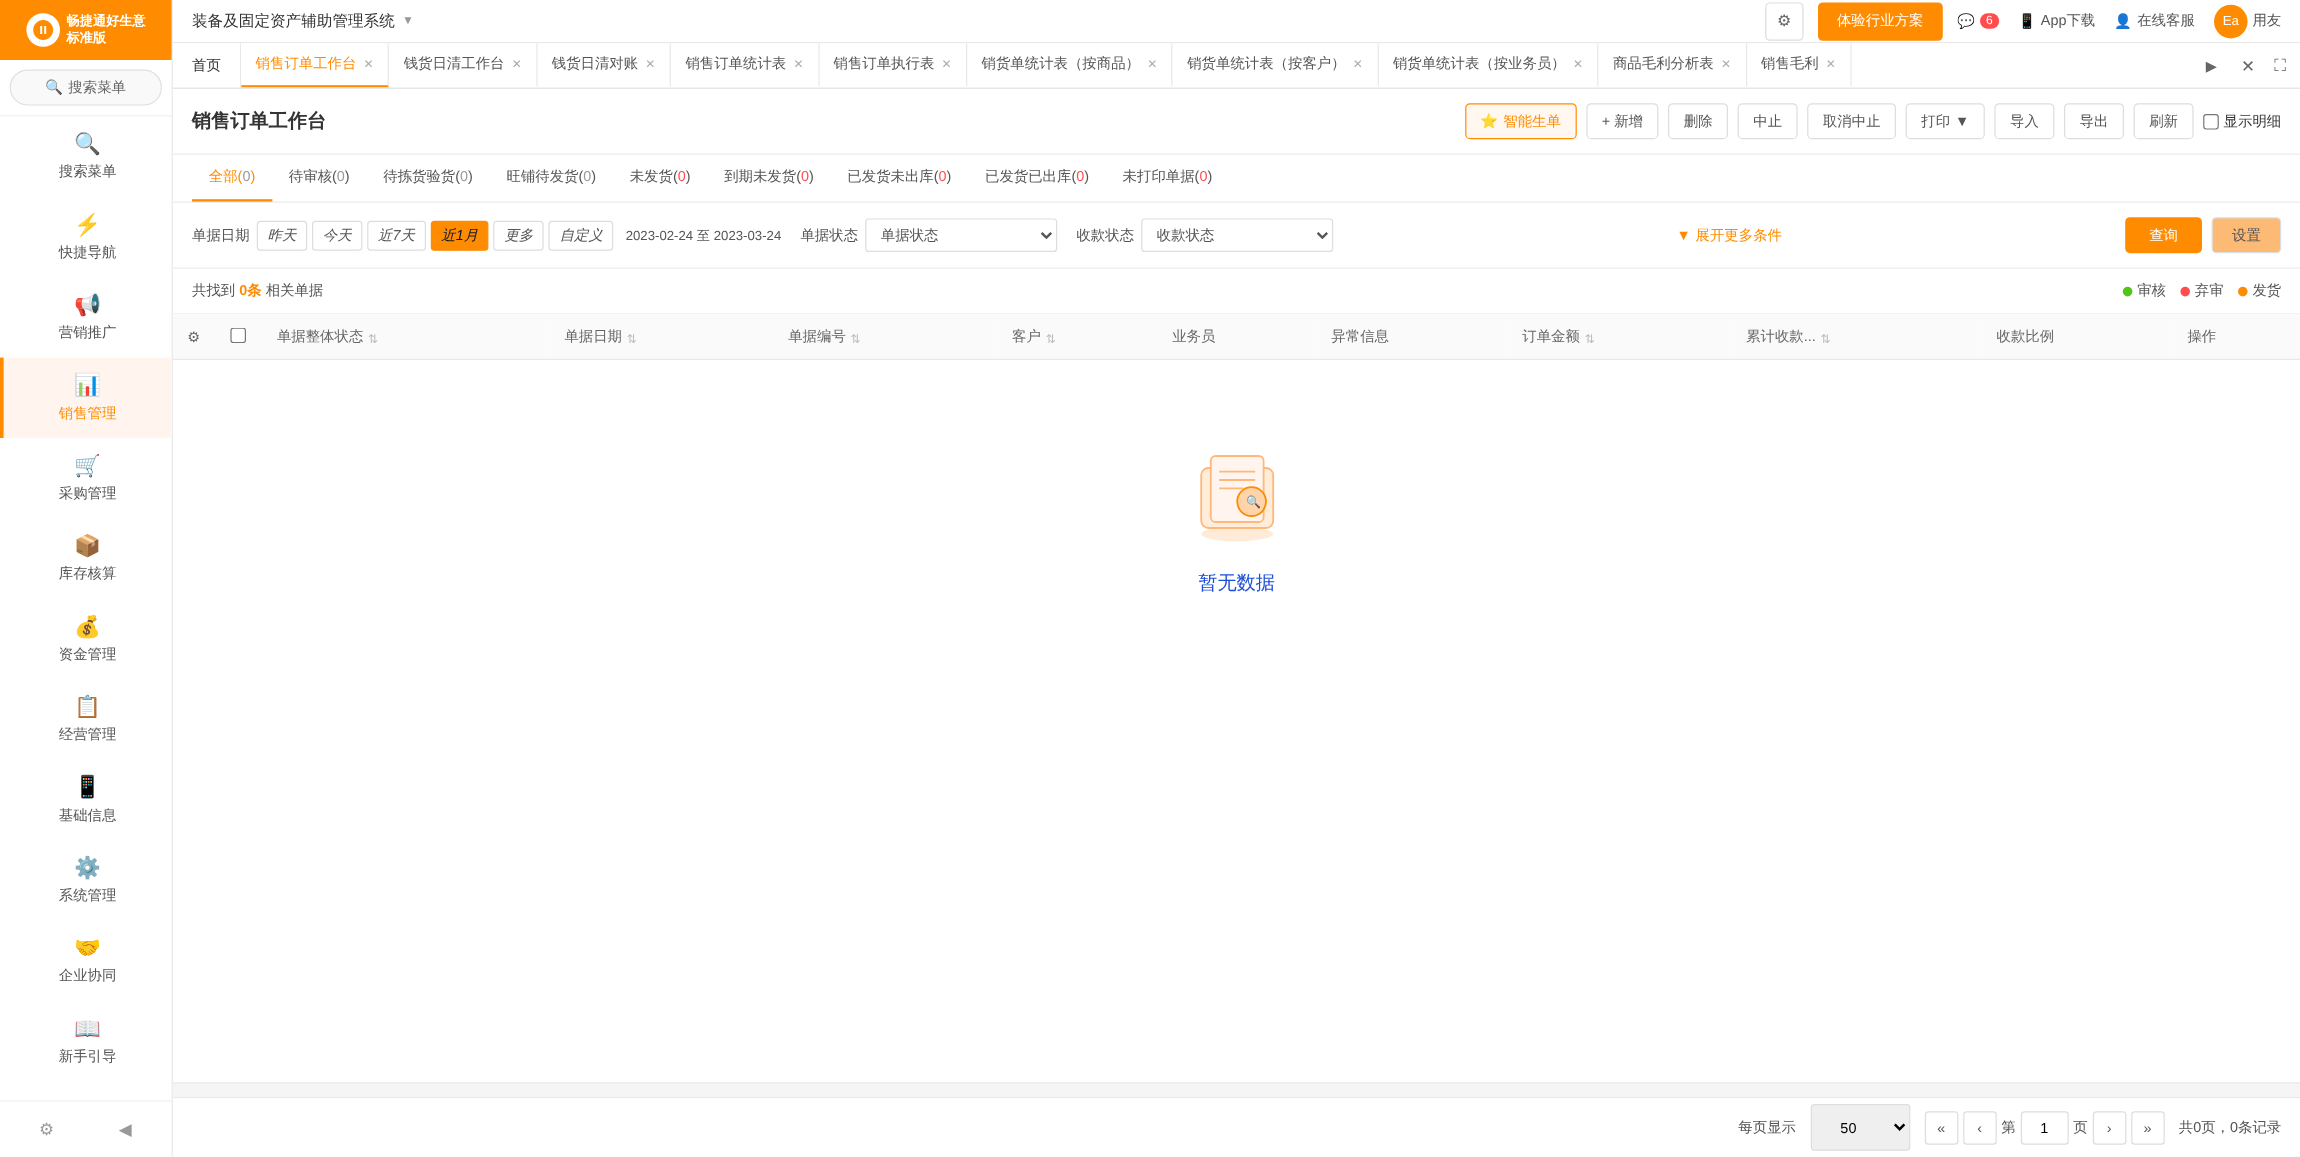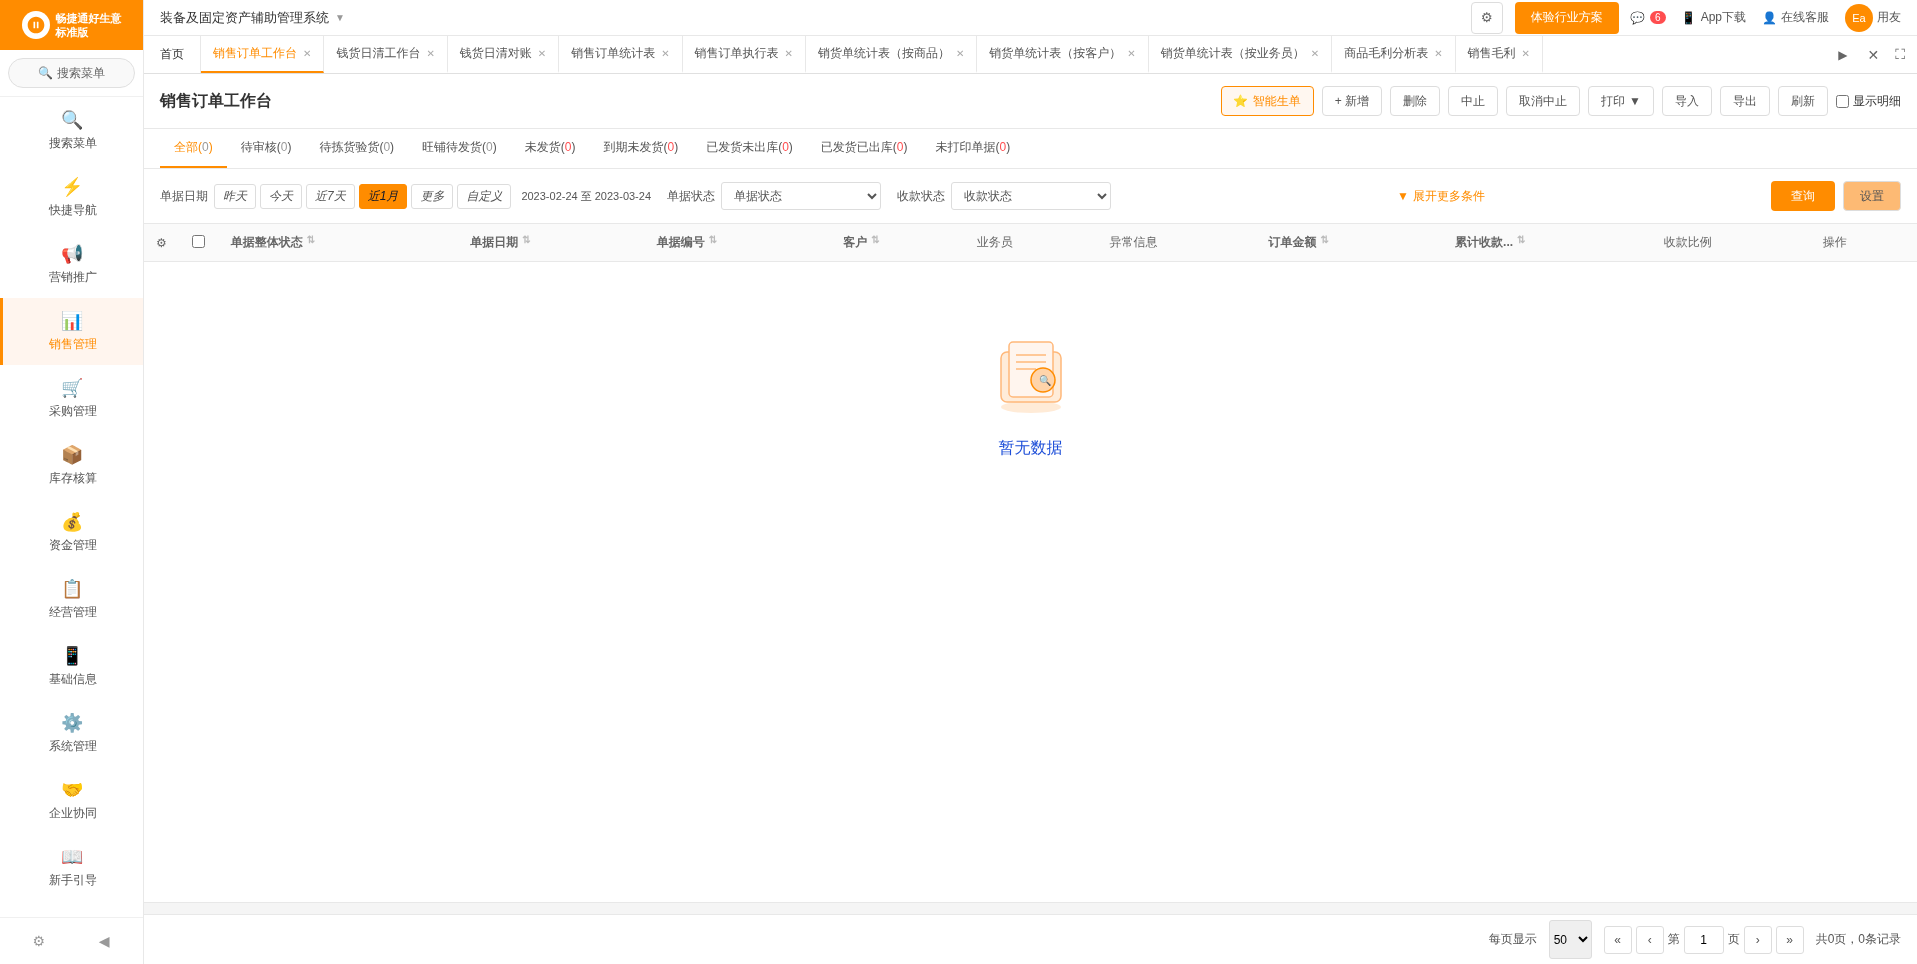--- a/index.html
+++ b/index.html
@@ -78,33 +78,33 @@
     .bulk-action-btn { display: flex; align-items: center; gap: 4px; color: #555; font-size: 12px; cursor: pointer; }
     .bulk-action-btn .dot { width: 8px; height: 8px; border-radius: 50%; display: inline-block; }
     .dot-review { background: #52c41a; }
     .dot-cancel { background: #ff4d4f; }
     .dot-ship { background: #ff8c00; }
 
     
     .table-wrapper { flex: 1; overflow: auto; }
     table { width: 100%; border-collapse: collapse; }
     thead th { background: #fafafa; border-bottom: 1px solid #e8e8e8; padding: 10px 12px; font-size: 12px; color: #666; font-weight: normal; white-space: nowrap; text-align: left; }
-    .th-sortable { cursor: pointer; display: flex; align-items: flex-start; gap: 4px; font-weight: bold; }
+    .th-sortable { cursor: pointer; display: flex; align-items: flex-end; gap: 4px; }
     .sort-icon { color: #bbb; font-size: 10px; }
     .checkbox-col { width: 40px; text-align: center; }
     .settings-col { width: 30px; }
 
     
     .empty-state { flex: 1; display: flex; flex-direction: column; align-items: center; justify-content: center; padding: 60px 0; }
     .empty-icon { width: 100px; height: 100px; margin-bottom: 16px; }
     .empty-text { color: #1d4ed8; font-size: 16px; }
 
     
     .pagination-bar { height: 50px; background: #fff; border-top: 1px solid #e8e8e8; display: flex; align-items: center; justify-content: flex-end; padding: 0 16px; gap: 12px; }
-    .page-size-select { height: 39px; border: 1px solid #ddd; border-radius: 3px; padding: 0 0; font-size: 12px; }
+    .page-size-select { height: 39px; border: 1px solid #ddd; border-radius: 3px; padding: 0 20px; font-size: 12px; }
     .page-nav { display: flex; align-items: center; gap: 4px; }
     .page-btn { width: 28px; height: 28px; border: 1px solid #ddd; border-radius: 3px; background: #fff; cursor: pointer; display: flex; align-items: center; justify-content: center; font-size: 12px; color: #555; }
     .page-input { width: 40px; height: 28px; border: 1px solid #ddd; border-radius: 3px; text-align: center; font-size: 12px; }
     .page-info { font-size: 12px; color: #555; }
 
     
     .horizontal-scroll { height: 12px; background: #f5f5f5; border-top: 1px solid #e8e8e8; overflow-x: auto; }
     .scroll-track { width: 1400px; height: 1px; }
 
     .content-inner { flex: 1; display: flex; flex-direction: column; overflow: hidden; }
@@ -350,20 +350,41 @@
         </div>
 
         <div style="display:flex;gap:8px;margin-left:auto;">
           <button class="filter-search-btn">查询</button>
           <button class="filter-setting-btn">设置</button>
         </div>
       </div>
     </div>
 
     <div class="table-area">
+      <div class="table-toolbar">
+        <span class="table-info">
+          <span>共找到</span>
+          <strong>0条</strong>
+          <span>相关单据</span>
+        </span>
+        <div class="table-bulk-actions">
+          <div class="bulk-action-btn">
+            <span class="dot dot-review"></span>
+            <span>审核</span>
+          </div>
+          <div class="bulk-action-btn">
+            <span class="dot dot-cancel"></span>
+            <span>弃审</span>
+          </div>
+          <div class="bulk-action-btn">
+            <span class="dot dot-ship"></span>
+            <span>发货</span>
+          </div>
+        </div>
+      </div>
 
       <div class="table-wrapper">
         <table>
           <thead>
             <tr>
               <th class="settings-col">⚙</th>
               <th class="checkbox-col">
                 <input type="checkbox" style="">
               </th>
               <th>

